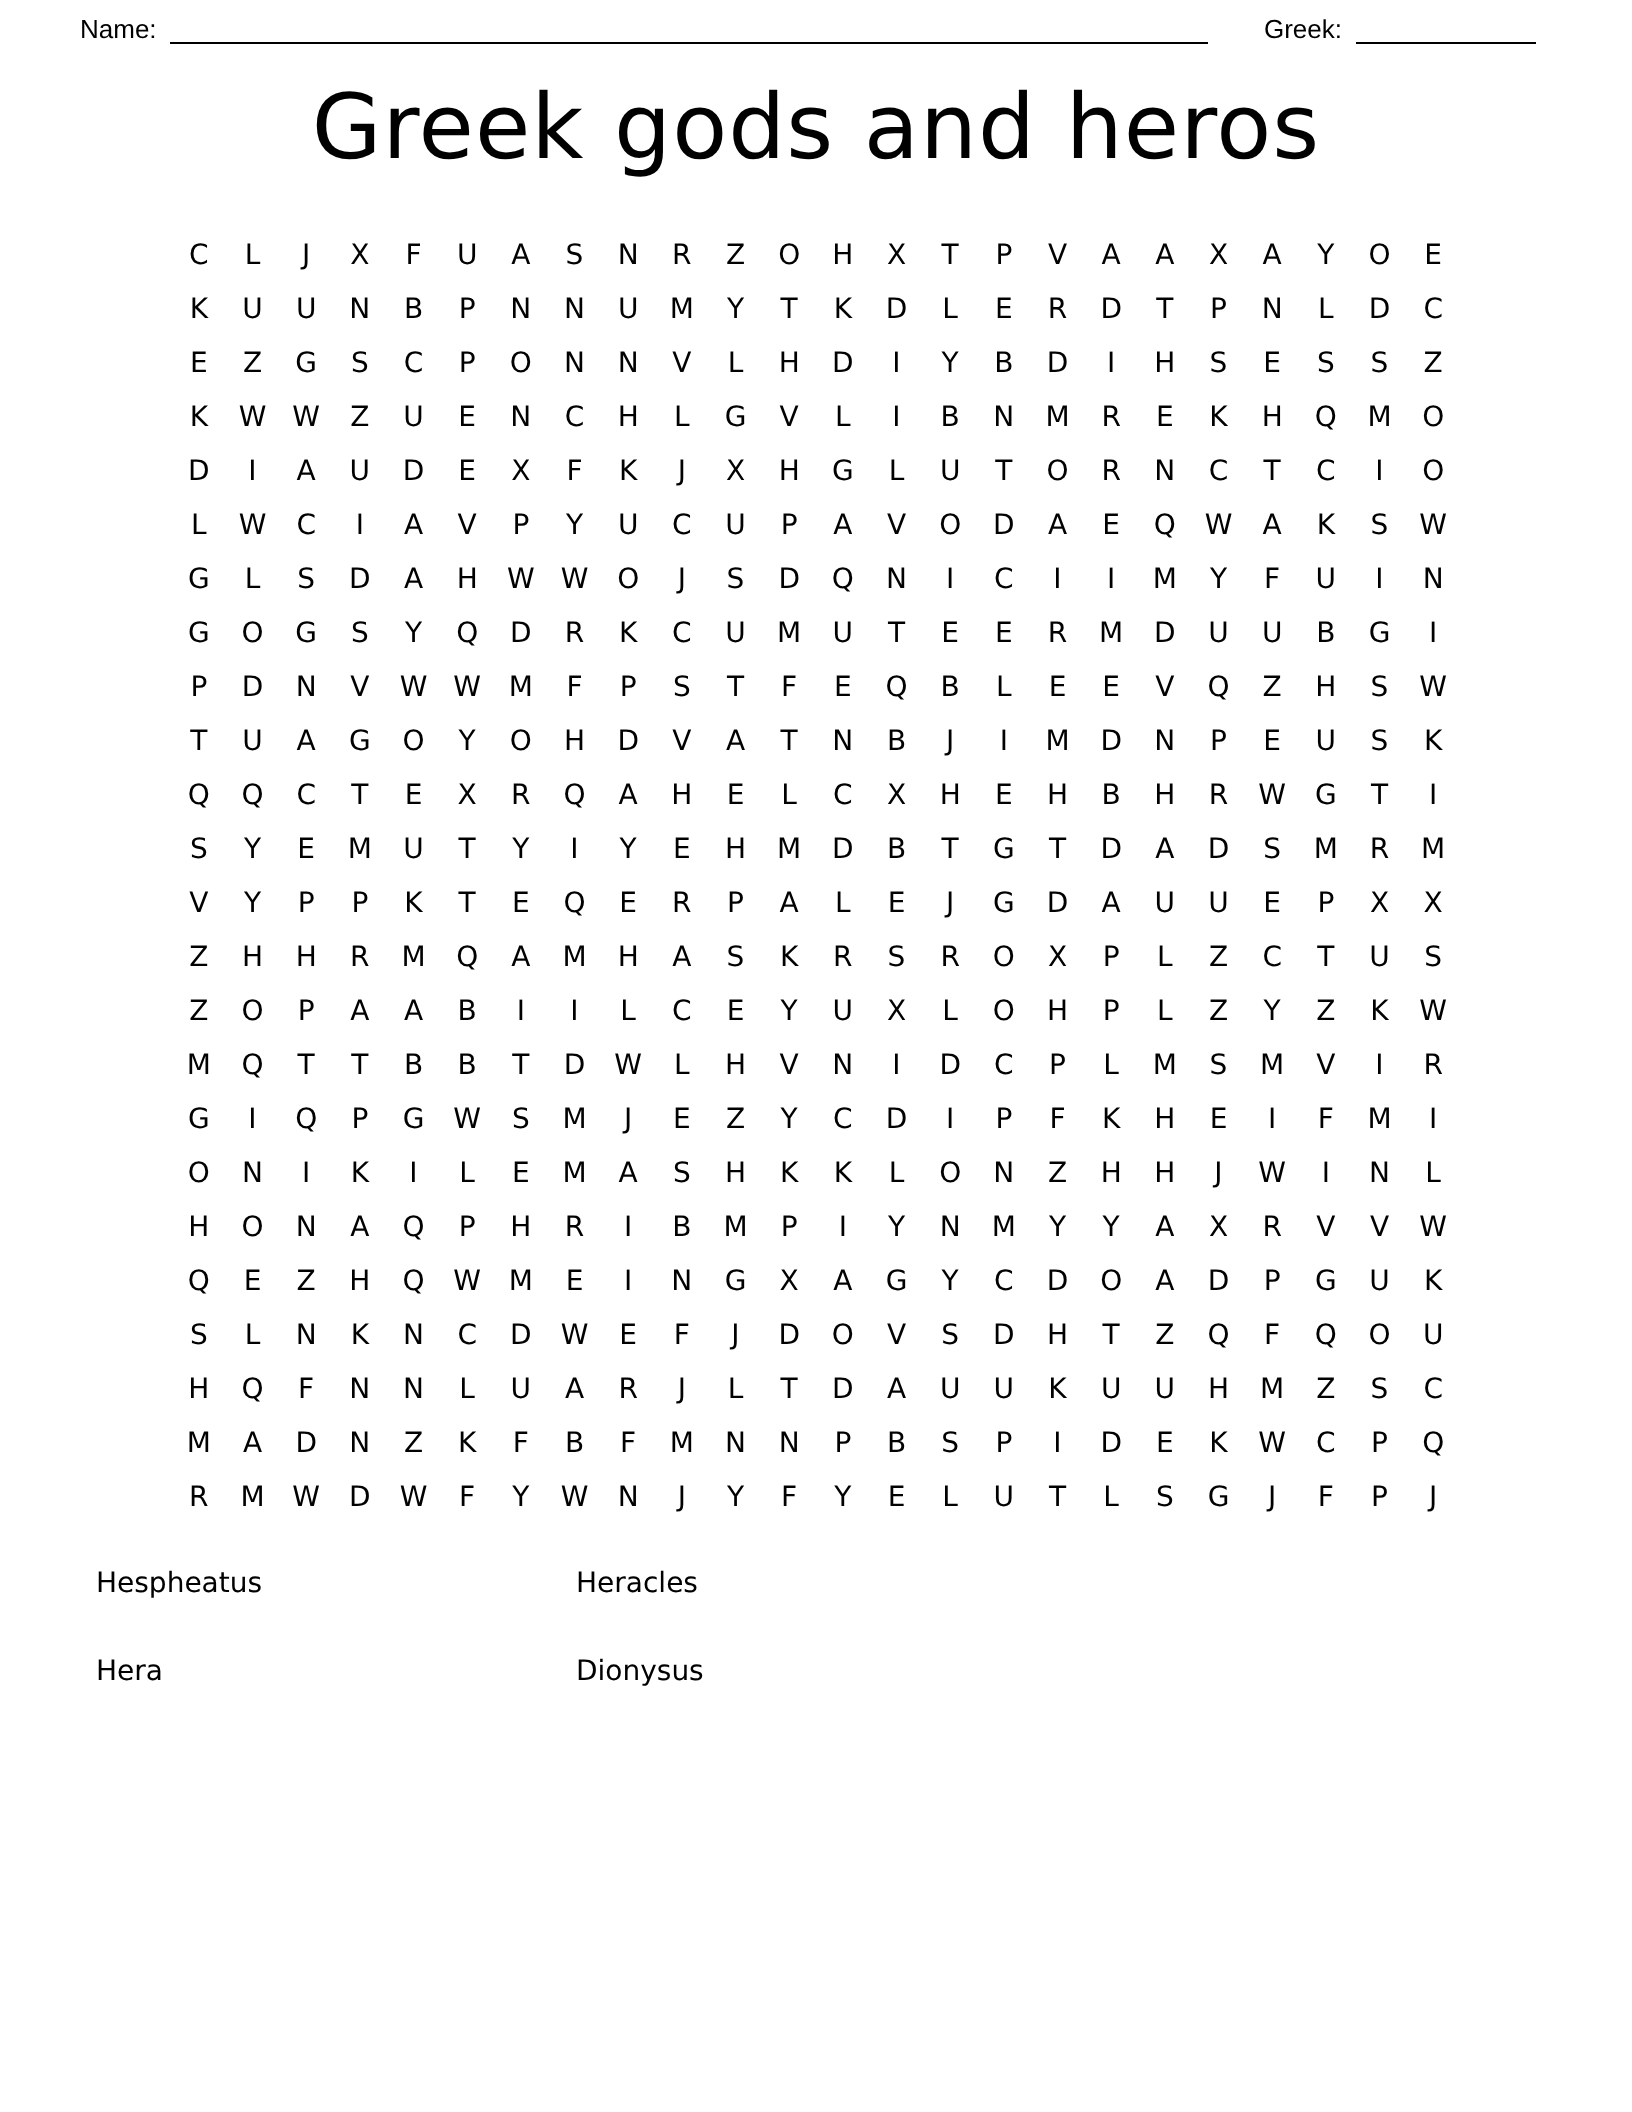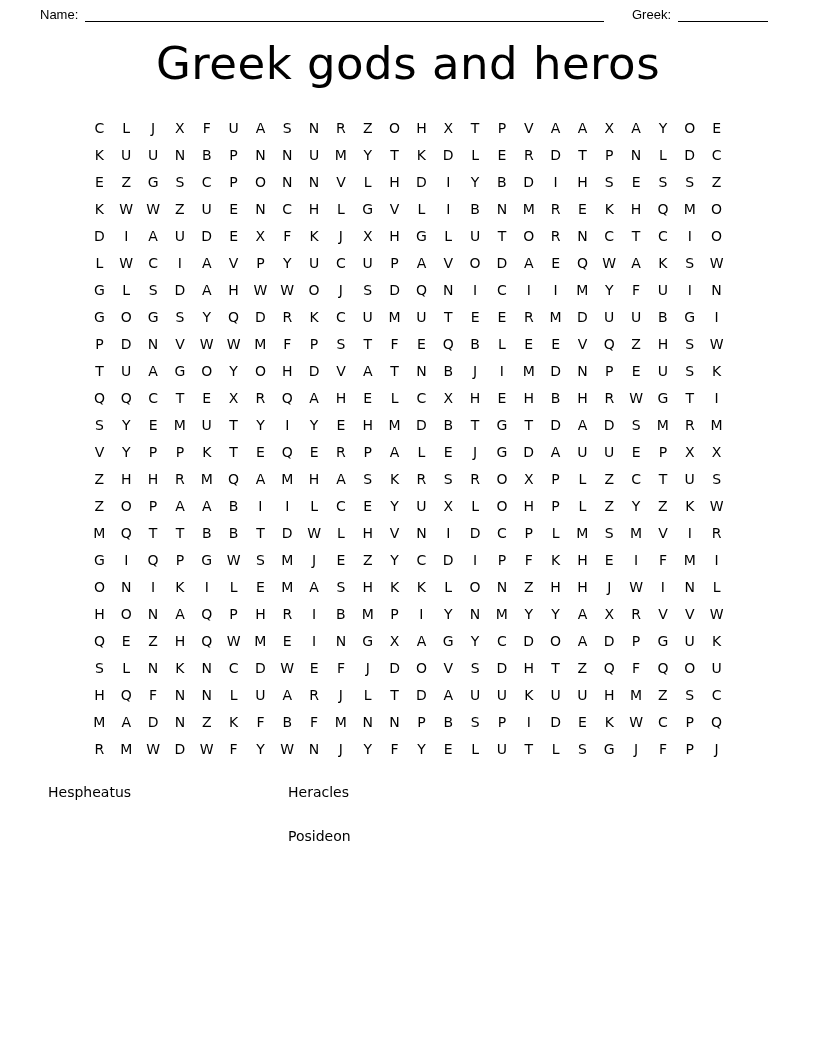--- a/index.html
+++ b/index.html
@@ -676,20 +676,21 @@
       <span class="cell">G</span>
       <span class="cell">J</span>
       <span class="cell">F</span>
       <span class="cell">P</span>
       <span class="cell">J</span>
     </div>
 
   <div class="words">
       <div class="word-col">
         <div class="word">Hespheatus</div>
+        <div class="word">Hera</div>
       </div>
       <div class="word-col">
         <div class="word">Heracles</div>
-        <div class="word">Posideon</div>
+        <div class="word">Dionysus</div>
       </div>
     </div>
 
 </div>
 
 </body></html>

